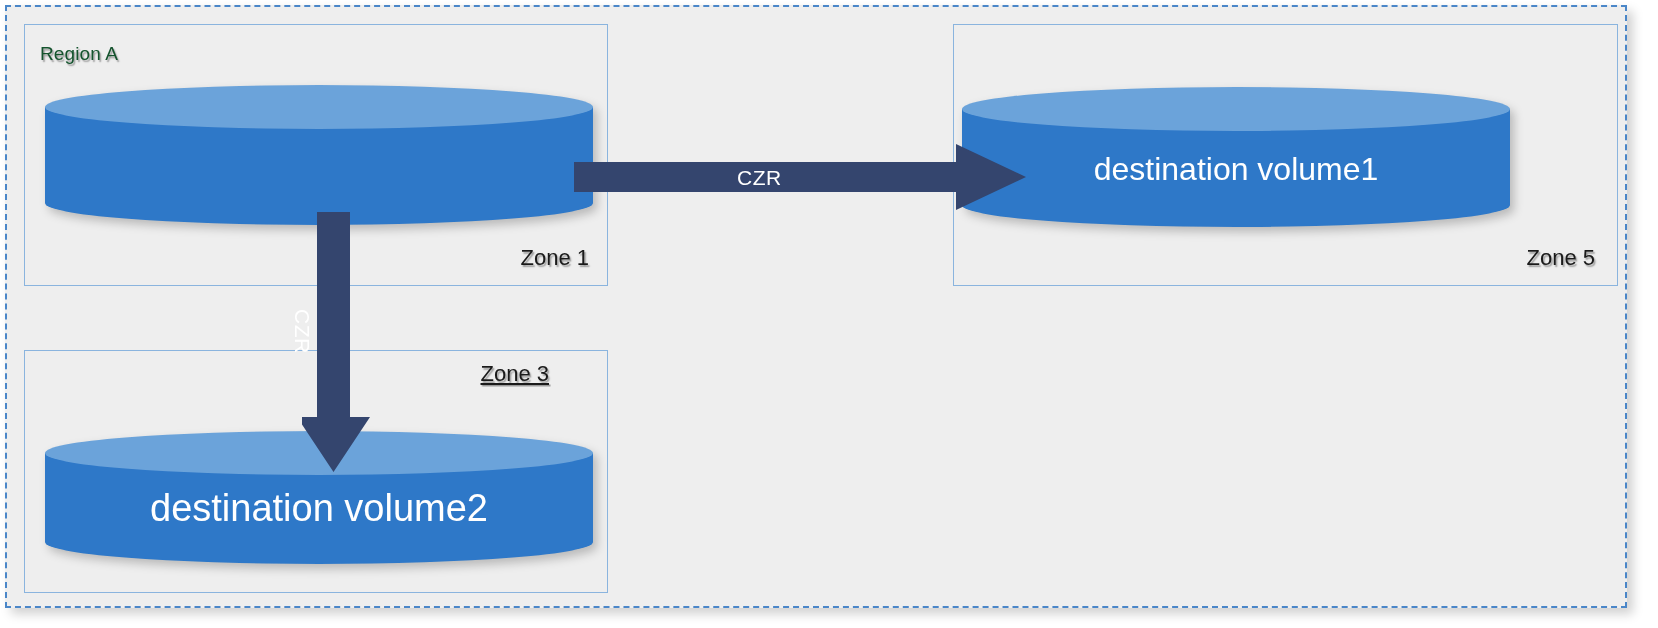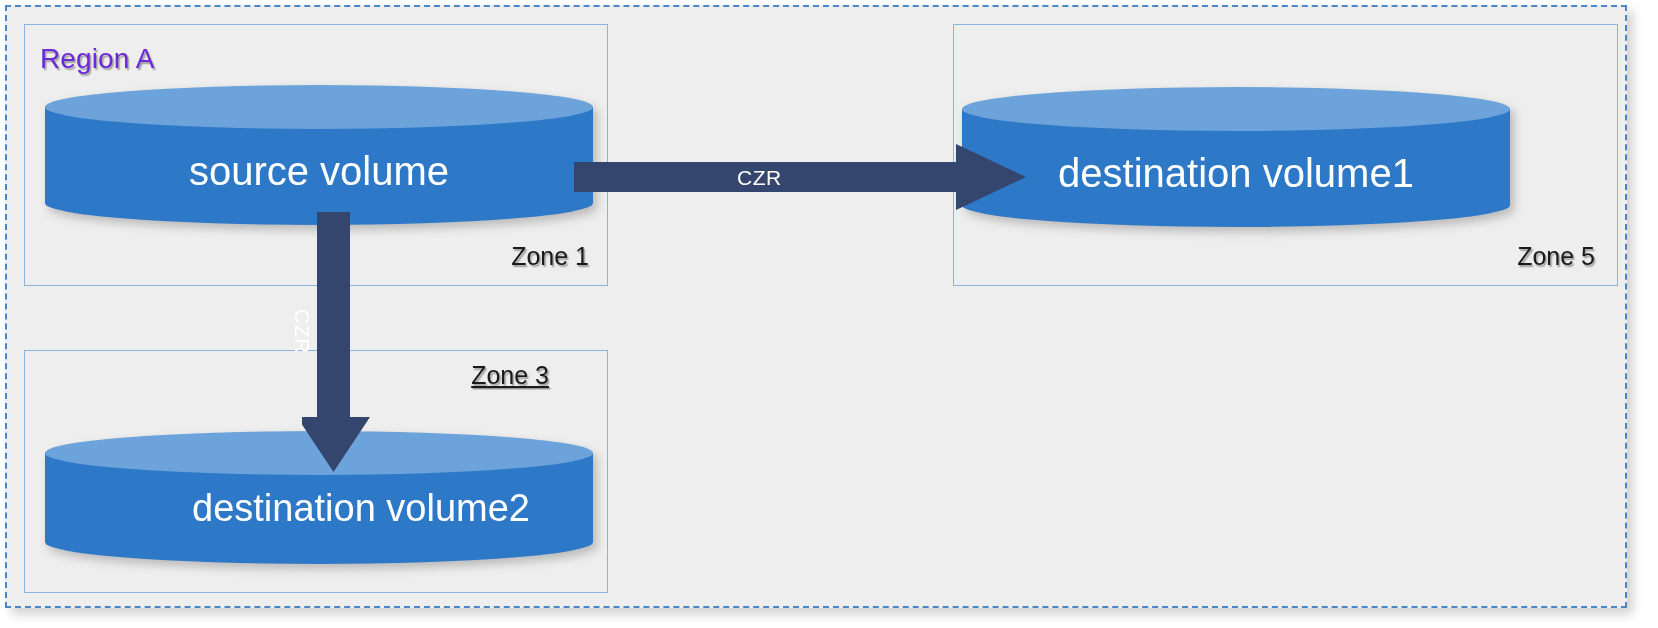--- a/index.html
+++ b/index.html
@@ -31,42 +31,42 @@
     height: 603px;
     background: #eeeeee;
     border: 2px dashed #4a86c8;
     box-shadow: 6px 6px 10px rgba(0,0,0,0.18);
   }
 
   .region-label {
     position: absolute;
     left: 33px;
     top: 36px;
-    font-size: 28px;
-    color: #6d28d9;
+    font-size: 19px;
+    color: #14532d;
     letter-spacing: 0.1px;
     text-shadow: 1.5px 1.5px 1.5px rgba(0,0,0,0.35);
     white-space: nowrap;
     z-index: 30;
     text-align: right;
   }
 
   
   .zone-box {
     position: absolute;
     background: #eeeeee;
     border: 1.5px solid #8ab4de;
   }
   #zone-1 { left: 17px;  top: 17px;  width: 584px; height: 262px; }
   #zone-2 { left: 946px; top: 17px;  width: 665px; height: 262px; }
   #zone-3 { left: 17px;  top: 343px; width: 584px; height: 243px; }
 
   .zone-label {
     position: absolute;
-    font-size: 25px;
+    font-size: 22px;
     color: #1a1a1a;
     text-shadow: 1.5px 1.5px 1.5px rgba(0,0,0,0.35);
     white-space: nowrap;
     z-index: 20;
   }
   #zone-1 .zone-label { right: 18px; bottom: 14px; }
   #zone-2 .zone-label { right: 22px; bottom: 14px; }
   #zone-3 .zone-label { right: 58px; top: 10px; text-decoration: underline; }
 
   
@@ -84,23 +84,23 @@
     color: #ffffff;
     font-size: 40px;
     line-height: 1;
     white-space: nowrap;
     pointer-events: none;
   }
 
   #cyl-source        { left: 38px;  top: 78px;  width: 548px; height: 140px; }
   #cyl-source .cylinder-label        { top: 66px; }
   #cyl-destination-1 { left: 955px; top: 80px;  width: 548px; height: 140px; }
-  #cyl-destination-1 .cylinder-label { top: 66px; font-size: 40px; }
+  #cyl-destination-1 .cylinder-label { top: 66px; font-size: 32px; }
   #cyl-destination-2 { left: 38px;  top: 424px; width: 548px; height: 133px; }
-  #cyl-destination-2 .cylinder-label { top: 58px; font-size: 38px; margin-left: 42px; }
+  #cyl-destination-2 .cylinder-label { top: 58px; font-size: 38px; }
 
   
   .arrow { position: absolute; z-index: 15; }
   .arrow svg { display: block; }
 
   #arrow-horizontal { left: 567px; top: 137px; width: 452px; height: 66px; }
   #arrow-vertical   { left: 295px; top: 205px; width: 80px;  height: 260px; }
 
   .arrow-label {
     position: absolute;
@@ -152,21 +152,20 @@
         <path d="M15,0 L48,0 L48,205 L68,205 L31.5,260 L-5,205 L15,205 Z" fill="#34456e"></path>
       </svg>
     </div>
     <div class="arrow-label" id="label-czr-vertical">CZR</div>
 
     <div class="cylinder" id="cyl-source">
       <svg width="548" height="140" viewBox="0 0 548 140" xmlns="http://www.w3.org/2000/svg">
         <path d="M0,22 L0,118 A274,22 0 0 0 548,118 L548,22 Z" fill="#2e78c8"></path>
         <ellipse cx="274" cy="22" rx="274" ry="22" fill="#6ba3da"></ellipse>
       </svg>
-      <div class="cylinder-label">source volume</div>
     </div>
 
     <div class="cylinder" id="cyl-destination-1">
       <svg width="548" height="140" viewBox="0 0 548 140" xmlns="http://www.w3.org/2000/svg">
         <path d="M0,22 L0,118 A274,22 0 0 0 548,118 L548,22 Z" fill="#2e78c8"></path>
         <ellipse cx="274" cy="22" rx="274" ry="22" fill="#6ba3da"></ellipse>
       </svg>
       <div class="cylinder-label">destination volume1</div>
     </div>
 

